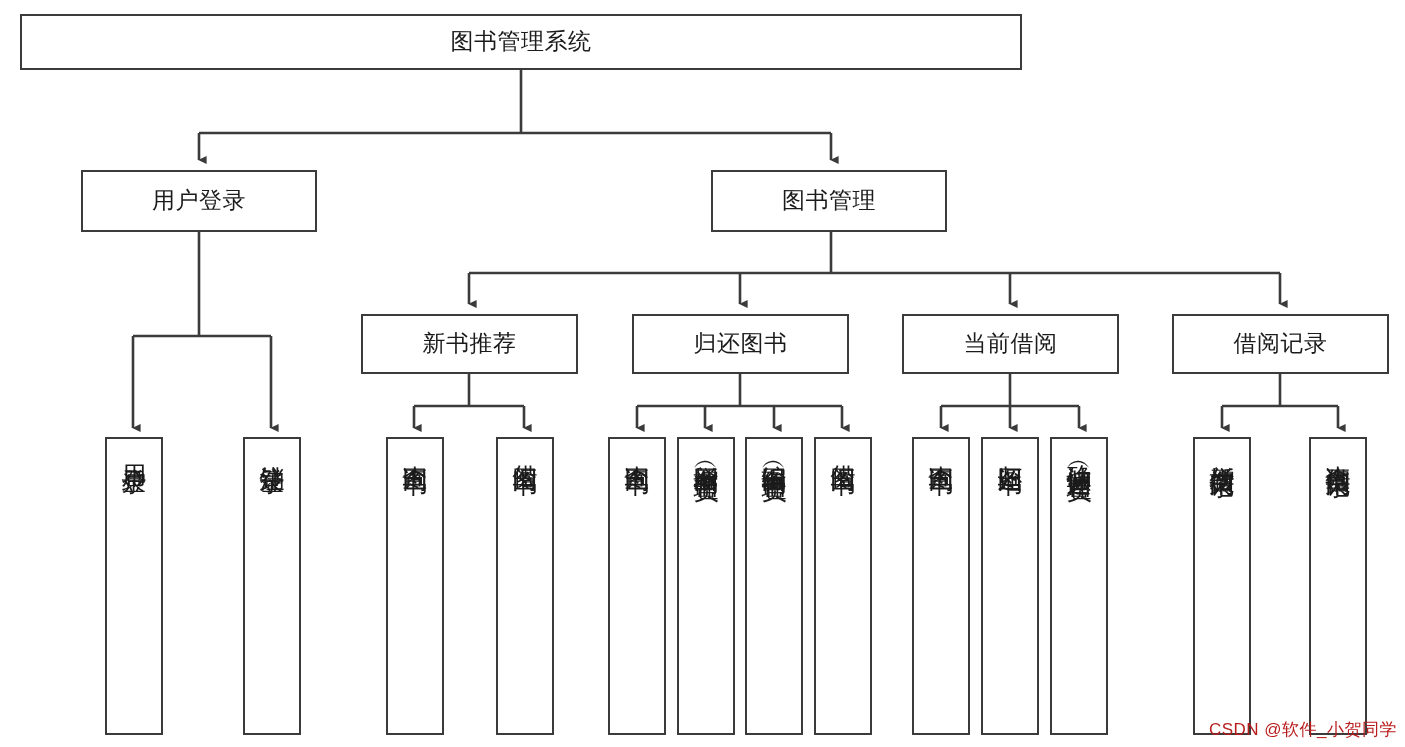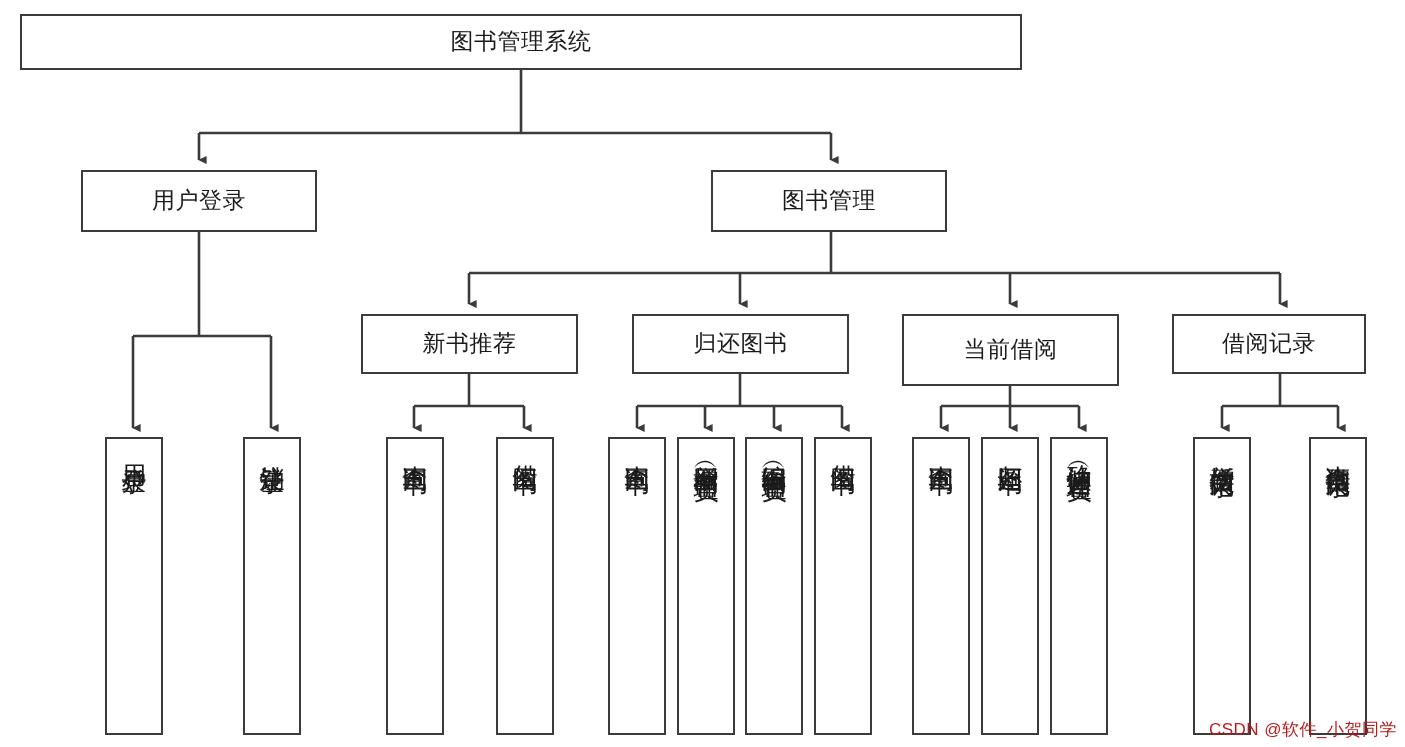--- a/index.html
+++ b/index.html
@@ -137,24 +137,24 @@
   <div class="node horizontal" style="left:361px; top:314px; width:217px; height:60px;">
     <span class="node-label">新书推荐</span>
   </div>
 
   <div class="node horizontal" style="left:711px; top:170px; width:236px; height:62px;">
     <span class="node-label">图书管理</span>
   </div>
   <div class="node horizontal" style="left:632px; top:314px; width:217px; height:60px;">
     <span class="node-label">归还图书</span>
   </div>
-  <div class="node horizontal" style="left:902px; top:314px; width:217px; height:72px;">
+  <div class="node horizontal" style="left:902px; top:314px; width:217px; height:60px;">
     <span class="node-label">当前借阅</span>
   </div>
-  <div class="node horizontal" style="left:1172px; top:314px; width:194px; height:60px;">
+  <div class="node horizontal" style="left:1172px; top:314px; width:217px; height:60px;">
     <span class="node-label">借阅记录</span>
   </div>
 
   <div class="node vertical" style="left:105px; top:437px; width:58px; height:298px;">
     <span class="node-label">用户登录</span>
   </div>
   <div class="node vertical" style="left:243px; top:437px; width:58px; height:298px;">
     <span class="node-label">注销登录</span>
   </div>
 

